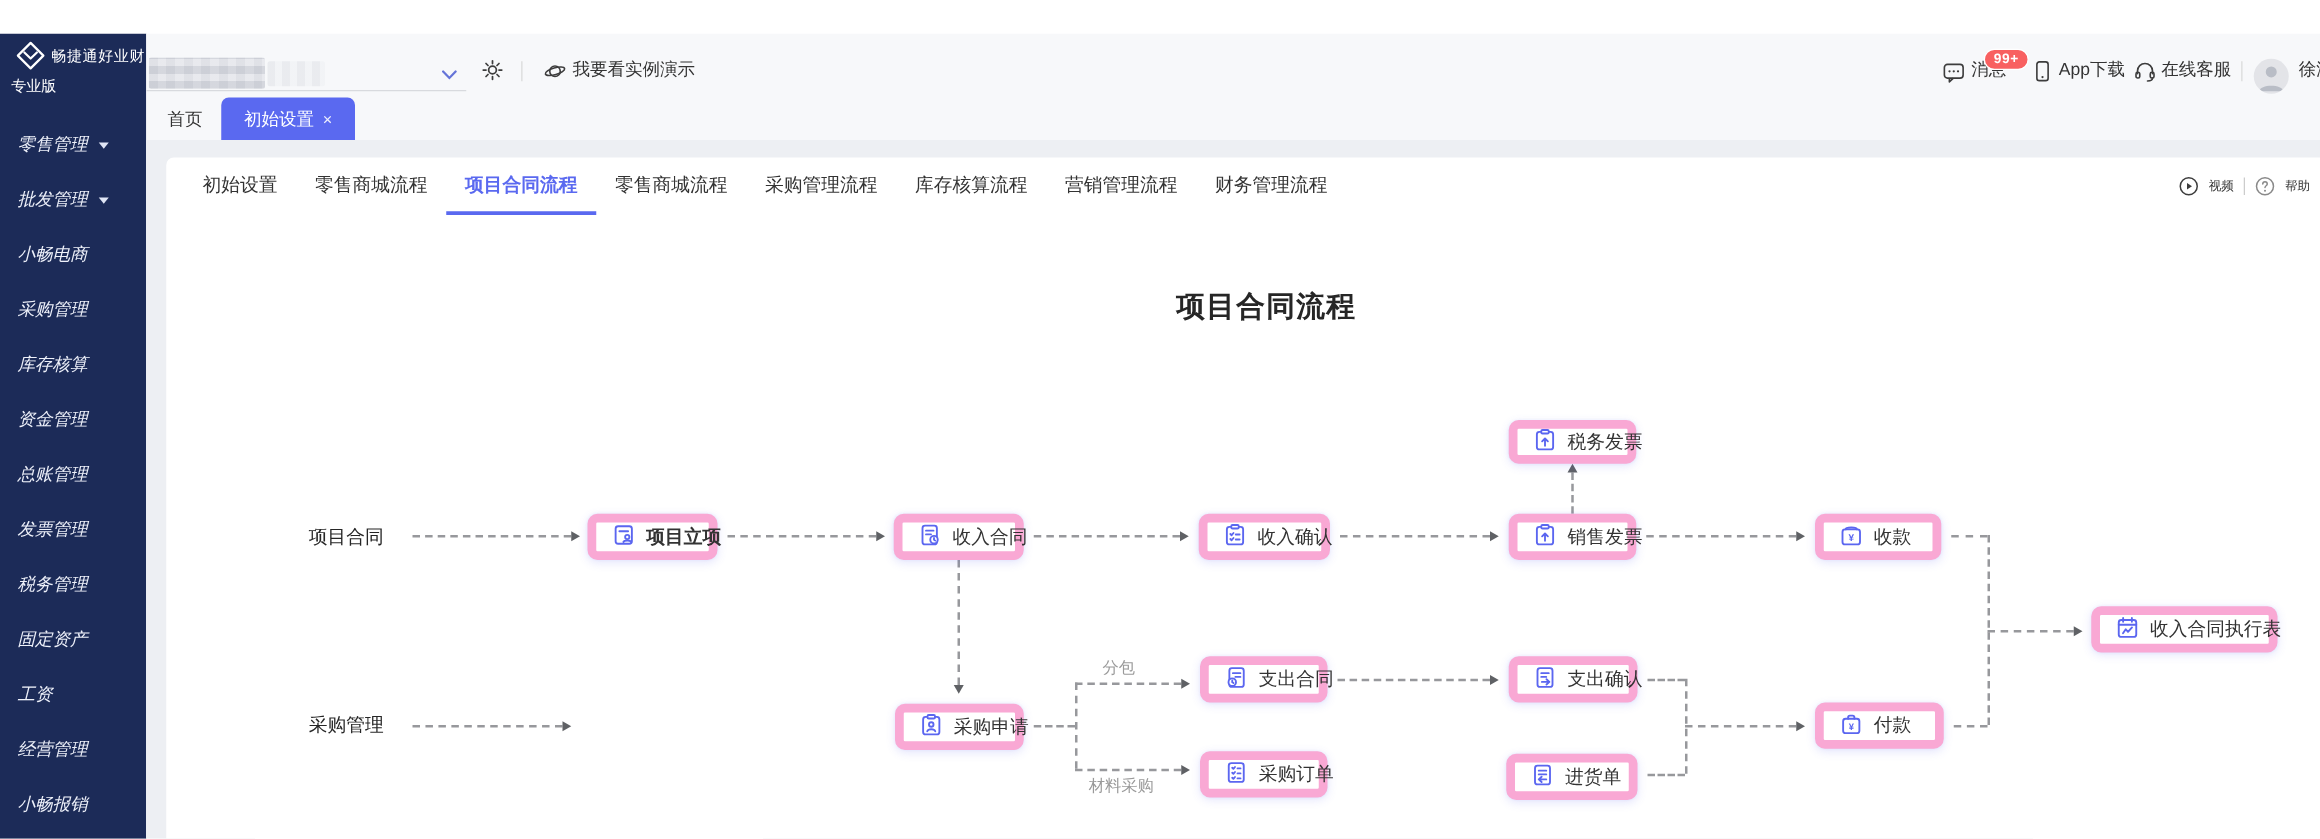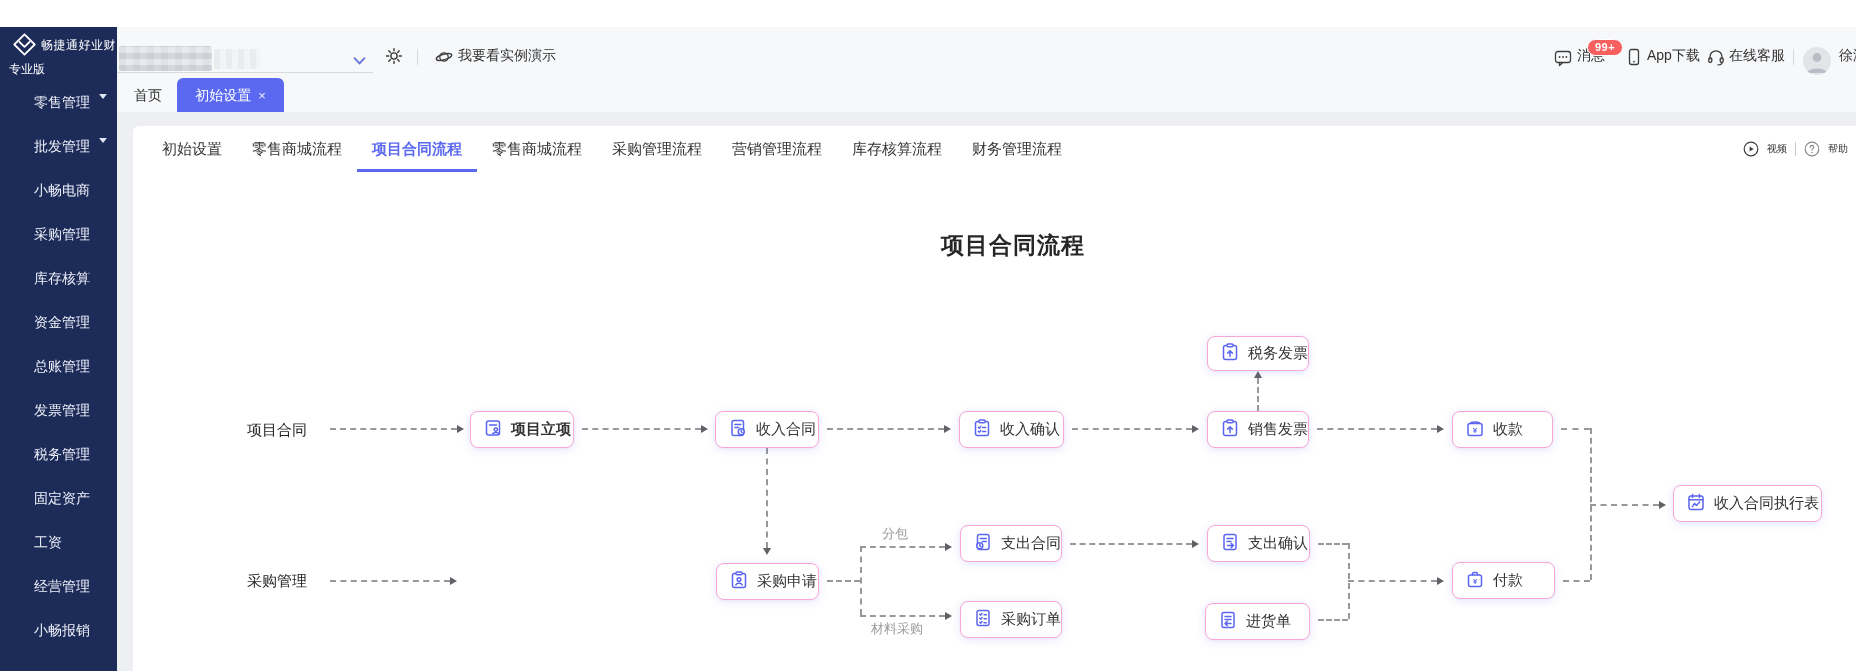--- a/index.html
+++ b/index.html
@@ -10,21 +10,21 @@
   }
   .abs{position:absolute;}
   
   .top-strip{left:0;top:0;width:1856px;height:27px;background:#ffffff;}
   
   .sidebar{left:0;top:27px;width:117px;height:644px;background:#1c2b58;}
   .logo-icon{left:12px;top:5px;}
   .logo-brand{left:41px;top:10px;font-size:12px;color:#fff;letter-spacing:.5px;white-space:nowrap;}
   .logo-edition{left:9px;top:34px;font-size:12px;color:#fff;}
   .side-nav{left:0;top:67px;width:117px;}
-  .side-item{height:44px;display:flex;padding-left:34px;color:#eef1fa;font-size:14px;cursor:pointer;}
+  .side-item{height:44px;display:flex;align-items:center;padding-left:14px;color:#eef1fa;font-size:14px;cursor:pointer;font-style:italic;}
   .side-item .caret{width:0;height:0;border-left:4px solid transparent;border-right:4px solid transparent;border-top:5px solid #dfe5f5;margin-left:9px;}
   
   .main{left:117px;top:27px;width:1739px;height:644px;background:#f7f8fa;overflow:hidden;}
   .select-underline{left:0;top:18px;width:256px;height:27px;border-bottom:1px solid #d8dade;}
   .mosaic{left:2px;top:19px;width:93px;height:25px;border-radius:2px;
     background-image:repeating-linear-gradient(0deg,rgba(197,200,209,.55) 0 6px,rgba(232,233,238,.55) 6px 12px),
                      repeating-linear-gradient(90deg,#d6d8de 0 7px,#e9eaee 7px 14px);}
   .mosaic2{left:97px;top:22px;width:46px;height:20px;border-radius:2px;opacity:.55;
     background-image:repeating-linear-gradient(90deg,#dfe1e6 0 6px,#eef0f3 6px 12px);}
   .hdr-ico{color:#3d3d3d;}
@@ -43,21 +43,21 @@
   .panel{left:16px;top:14px;width:1723px;height:545px;background:#fff;border-radius:6px 0 0 0;overflow:hidden;}
   
   .subtabs{left:0;top:0;height:46px;padding-left:14px;display:flex;align-items:stretch;}
   .subtab{padding:0 15px;line-height:46px;font-size:15px;color:#333;cursor:pointer;white-space:nowrap;}
   .subtab.active{color:#5a69f0;font-weight:bold;border-bottom:3px solid #5a69f0;}
   .panel-utils{right:8px;top:0;height:46px;display:flex;align-items:center;gap:8px;font-size:10px;color:#333;}
   .panel-utils .vdiv{height:14px;background:#ccc;}
   
   .flow-title{left:780px;top:104px;width:200px;text-align:center;font-size:23px;font-weight:600;color:#262626;letter-spacing:1px;}
   .rowlabel{height:37px;line-height:37px;font-size:15px;color:#262626;white-space:nowrap;}
-  .node{height:37px;background:#fff;border:1px solid #f9a8d4;border-radius:8px;
+  .node{height:37px;background:#fff;border:7px solid #f9a8d4;border-radius:8px;
     box-shadow:0 2px 8px rgba(91,102,240,.16),0 0 2px rgba(91,102,240,.08);
     display:flex;align-items:center;padding-left:12px;gap:8px;font-size:15px;color:#333;cursor:pointer;box-sizing:border-box;white-space:nowrap;}
   .node svg{flex:0 0 auto;}
   .hl{border-top:2px dashed #97989c;height:0;}
   .vl{border-left:2px dashed #97989c;width:0;}
   .ar{width:0;height:0;}
   .ar.r{border-top:4px solid transparent;border-bottom:4px solid transparent;border-left:7px solid #5f6165;}
   .ar.u{border-left:4px solid transparent;border-right:4px solid transparent;border-bottom:7px solid #5f6165;}
   .ar.d{border-left:4px solid transparent;border-right:4px solid transparent;border-top:7px solid #5f6165;}
   .branchlabel{font-size:13px;color:#9a9a9a;white-space:nowrap;}
@@ -193,22 +193,22 @@
 
   <div class="abs content">
     <div class="abs panel">
 
       <div class="abs subtabs">
         <div class="subtab">初始设置</div>
         <div class="subtab">零售商城流程</div>
         <div class="subtab active">项目合同流程</div>
         <div class="subtab">零售商城流程</div>
         <div class="subtab">采购管理流程</div>
+        <div class="subtab">库存核算流程</div>
         <div class="subtab">营销管理流程</div>
-        <div class="subtab">库存核算流程</div>
         <div class="subtab">财务管理流程</div>
       </div>
       <div class="abs panel-utils">
         <span style="display:flex;">
           <svg viewBox="0 0 16 16" width="16" height="16" fill="none" stroke="#3d3d3d" stroke-width="1.2">
             <circle cx="8" cy="8" r="6.8"></circle>
               <path d="M6.6 5.4 10.6 8 6.6 10.6z" fill="#3d3d3d" stroke="none"></path>
           </svg>
         </span>
         <span>视频</span>

